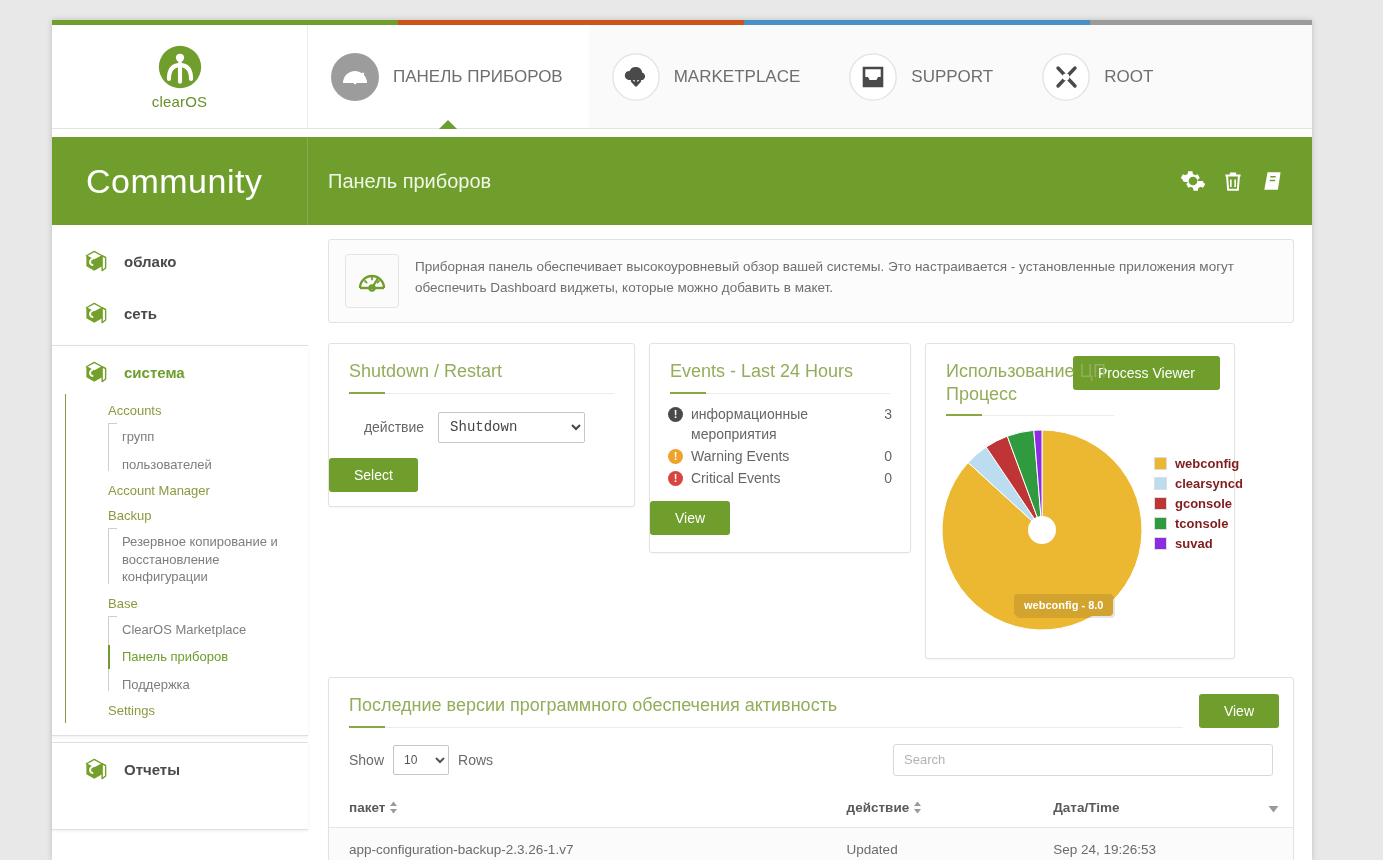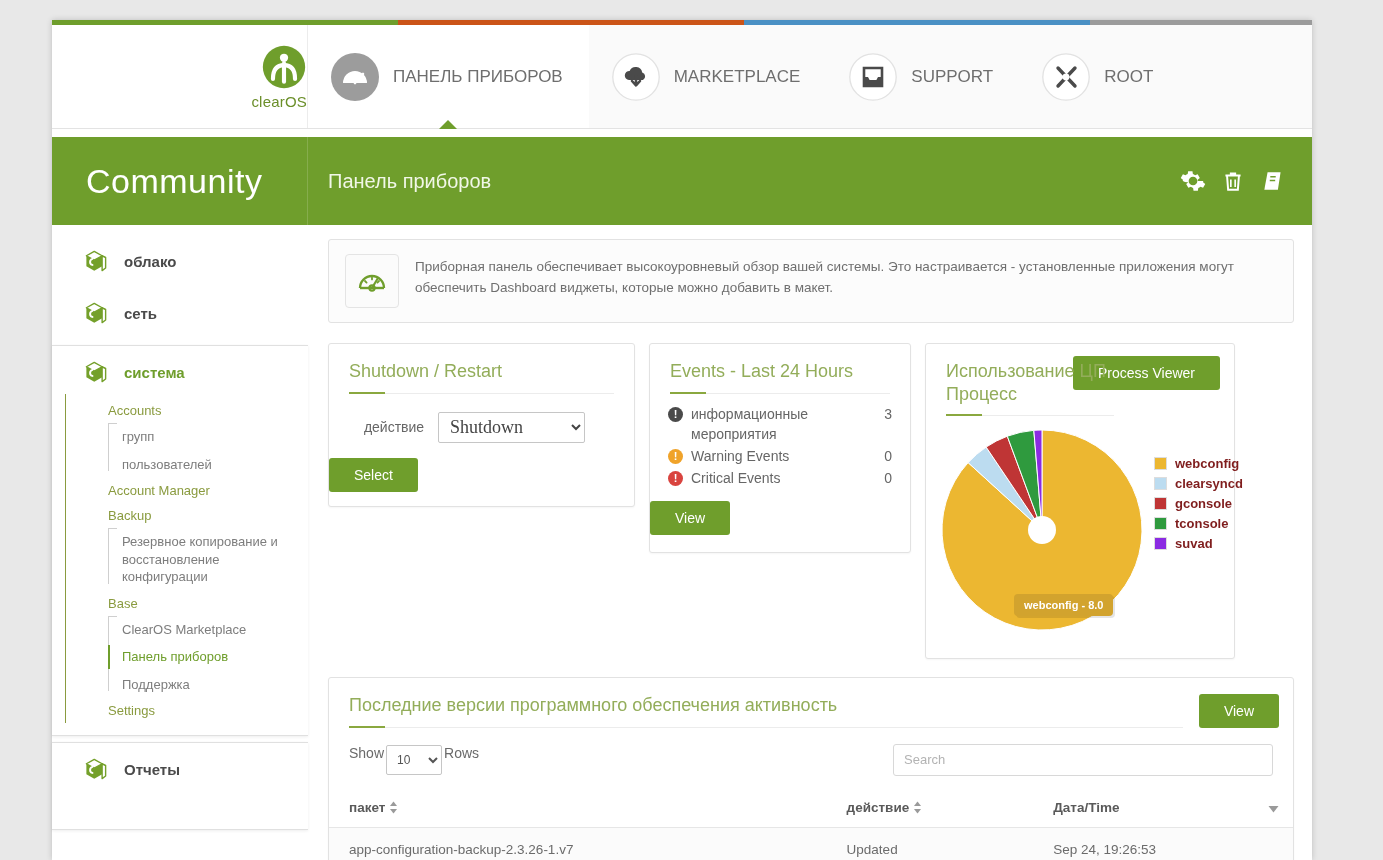--- a/index.html
+++ b/index.html
@@ -19,21 +19,21 @@
 
   
   .accent-stripe { display: flex; height: 5px; width: 100%; }
   .accent-seg { height: 100%; }
 
   
   .topnav { display: flex; height: 104px; background: #fafafa; border-bottom: 1px solid #e3e3e3; }
   .brand {
     width: 256px; background: #ffffff;
     display: flex; flex-direction: column;
-    align-items: flex-end; justify-content: center;
+    align-items: center; justify-content: center;
     border-right: 1px solid #ececec;
   }
   .brand-mark { width: 46px; height: 46px; }
   .brand-word { margin-top: 3px; font-size: 15px; color: #6b8f2a; letter-spacing: .2px; }
   .navtabs { flex: 1; display: flex; align-items: stretch; }
   .navtab {
     display: flex; align-items: center; gap: 13px;
     padding: 0 26px 0 22px; position: relative; cursor: pointer;
   }
   .navtab.active { background: #ffffff; }
@@ -128,23 +128,23 @@
   .card-title { font-size: 18px; color: #93ad5a; font-weight: 400; line-height: 1.25; }
   .title-rule { margin-top: 10px; border-bottom: 1px solid #ececec; position: relative; }
   .title-rule::before {
     content: ""; position: absolute; left: 0; bottom: -1px; width: 36px; height: 2px; background: #8aa83f;
   }
 
   .w-shutdown { width: 307px; height: 164px; }
   .field-row { display: flex; align-items: center; gap: 14px; padding: 18px 14px 0 0; justify-content: center; }
   .field-label { font-size: 14px; color: #666; }
   .sel {
-    width: 147px; height: 31px; font-size: 18px; color: #444;
+    width: 147px; height: 31px; font-size: 14px; color: #444;
     border: 1px solid #c6c6c6; border-radius: 2px; background: #fff;
-    font-family: Liberation Serif, serif; padding-left: 7px;
+    font-family: Liberation Mono, monospace; padding-left: 7px;
   }
   .btn {
     background: #6f9e2c; color: #fff; border: none; border-radius: 3px;
     font-size: 14px; padding: 9px 25px; cursor: pointer;
     font-family: "Liberation Sans", sans-serif;
   }
   .btn-row { display: flex; justify-content: flex-start; padding: 15px 14px 0 0; }
 
   .w-events { width: 262px; height: 210px; }
   .ev-list { padding: 10px 18px 0 18px; }
@@ -166,21 +166,21 @@
   }
   .legend { padding: 28px 0 0 10px; }
   .legend-item { display: flex; align-items: center; gap: 8px; margin-bottom: 5px; }
   .legend-sw { width: 13px; height: 13px; border: 1px solid #ddd; flex: none; }
   .legend-label { font-size: 13px; color: #7f1d1d; font-weight: bold; }
 
   
   .w-table { margin-top: 18px; position: relative; }
   .tbl-view { position: absolute; right: 14px; top: 16px; }
   .tbl-controls { display: flex; align-items: center; padding: 16px 20px 0 20px; }
-  .show-wrap { display: flex; align-items: flex-start; gap: 2px; font-size: 14px; color: #6a6a6a; }
+  .show-wrap { display: flex; align-items: center; gap: 9px; font-size: 14px; color: #6a6a6a; }
   .sel-sm {
     width: 56px; height: 30px; font-size: 12px; color: #555;
     border: 1px solid #c6c6c6; border-radius: 2px; background: #fff;
     font-family: "Liberation Sans", sans-serif; padding-left: 6px;
   }
   .search-input {
     margin-left: auto; width: 380px; height: 32px;
     border: 1px solid #d8d8d8; border-radius: 3px;
     font-size: 13px; color: #555; padding: 0 10px;
     font-family: "Liberation Sans", sans-serif;

